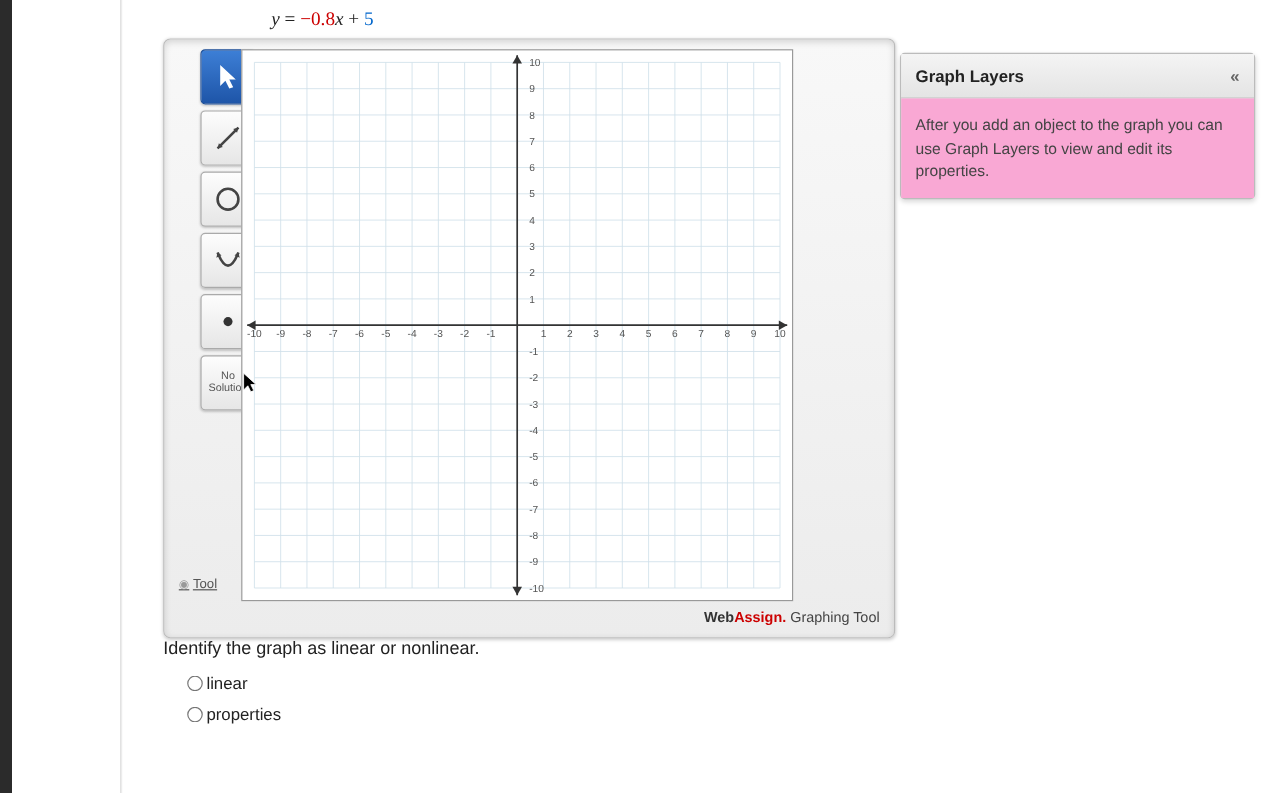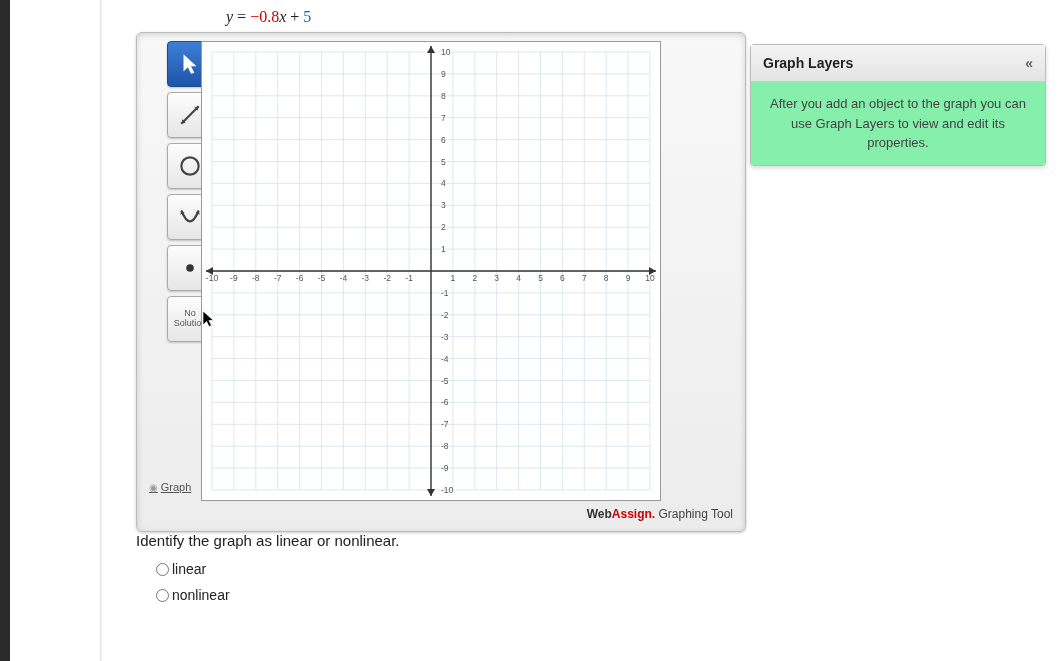--- a/index.html
+++ b/index.html
@@ -134,22 +134,21 @@
   padding: 10px 12px;
   font-weight:bold; font-size:14px;
   border-bottom:1px solid #ccc;
   background: linear-gradient(#f4f4f4,#e4e4e4);
 }
 .layers-body{
   padding: 12px;
   font-size: 13px;
   color:#444;
   line-height: 1.5;
-  background:#86efac;
-  text-align:center;
+  background:#f9a8d4;
 }
 .collapse-icon{font-size:14px;color:#666;cursor:pointer;}
 .question-area{
   position:absolute;
   left: 126px;
   top: 532px;
 }
 .question-text{font-size:15px;color:#222;margin-bottom:12px;}
 .radio-group{padding-left:20px;}
 .radio-item{display:flex;align-items:center;gap:3px;margin-bottom:10px;font-size:14px;}
@@ -203,21 +202,21 @@
             <circle cx="12" cy="12" r="3.5" fill="#333"></circle>
           </svg>
       </div>
       <div class="tool-btn no-sol">
         <span>No</span>
         <span>Solution</span>
       </div>
     </div>
 
     <a class="help-link">
-        <span>Graph</span>
+        <span>Tool</span>
       </a>
 
     <div class="graph-area">
       <svg id="graph-svg" width="458" height="458" viewBox="0 0 458 458">
           <line x1="10" y1="448" x2="10" y2="10" stroke="#cfe0ea" stroke-width="0.7"></line>
           <line x1="31.900000000000002" y1="448" x2="31.900000000000002" y2="10" stroke="#cfe0ea" stroke-width="0.7"></line>
           <line x1="53.800000000000004" y1="448" x2="53.800000000000004" y2="10" stroke="#cfe0ea" stroke-width="0.7"></line>
           <line x1="75.7" y1="448" x2="75.7" y2="10" stroke="#cfe0ea" stroke-width="0.7"></line>
           <line x1="97.60000000000001" y1="448" x2="97.60000000000001" y2="10" stroke="#cfe0ea" stroke-width="0.7"></line>
           <line x1="119.5" y1="448" x2="119.5" y2="10" stroke="#cfe0ea" stroke-width="0.7"></line>
@@ -326,17 +325,17 @@
 
   <div class="question-area">
     <div class="question-text">Identify the graph as linear or nonlinear.</div>
     <div class="radio-group">
       <label class="radio-item">
         <input type="radio" name="lin" style="">
         <span>linear</span>
       </label>
       <label class="radio-item">
         <input type="radio" name="lin" style="">
-        <span>nonlinear</span>
+        <span>properties</span>
       </label>
     </div>
   </div>
 </div>
 
 </body></html>

